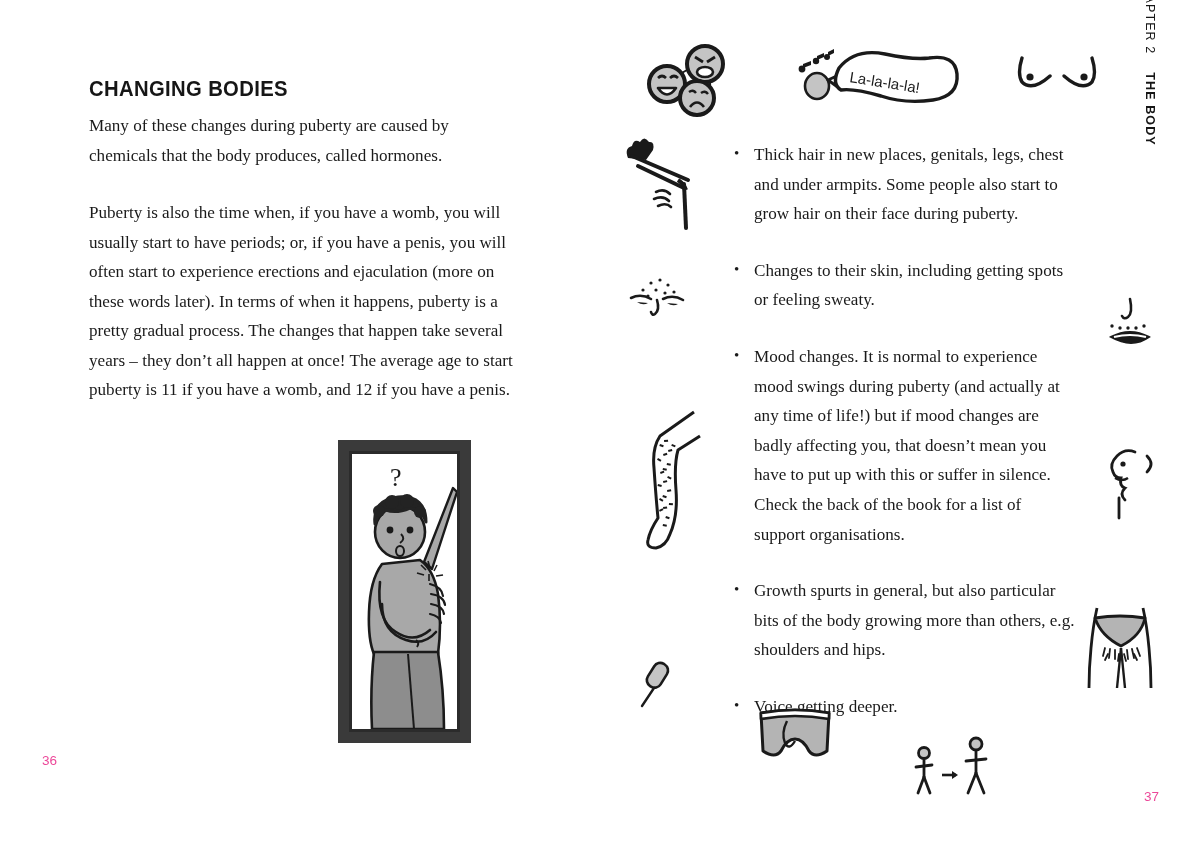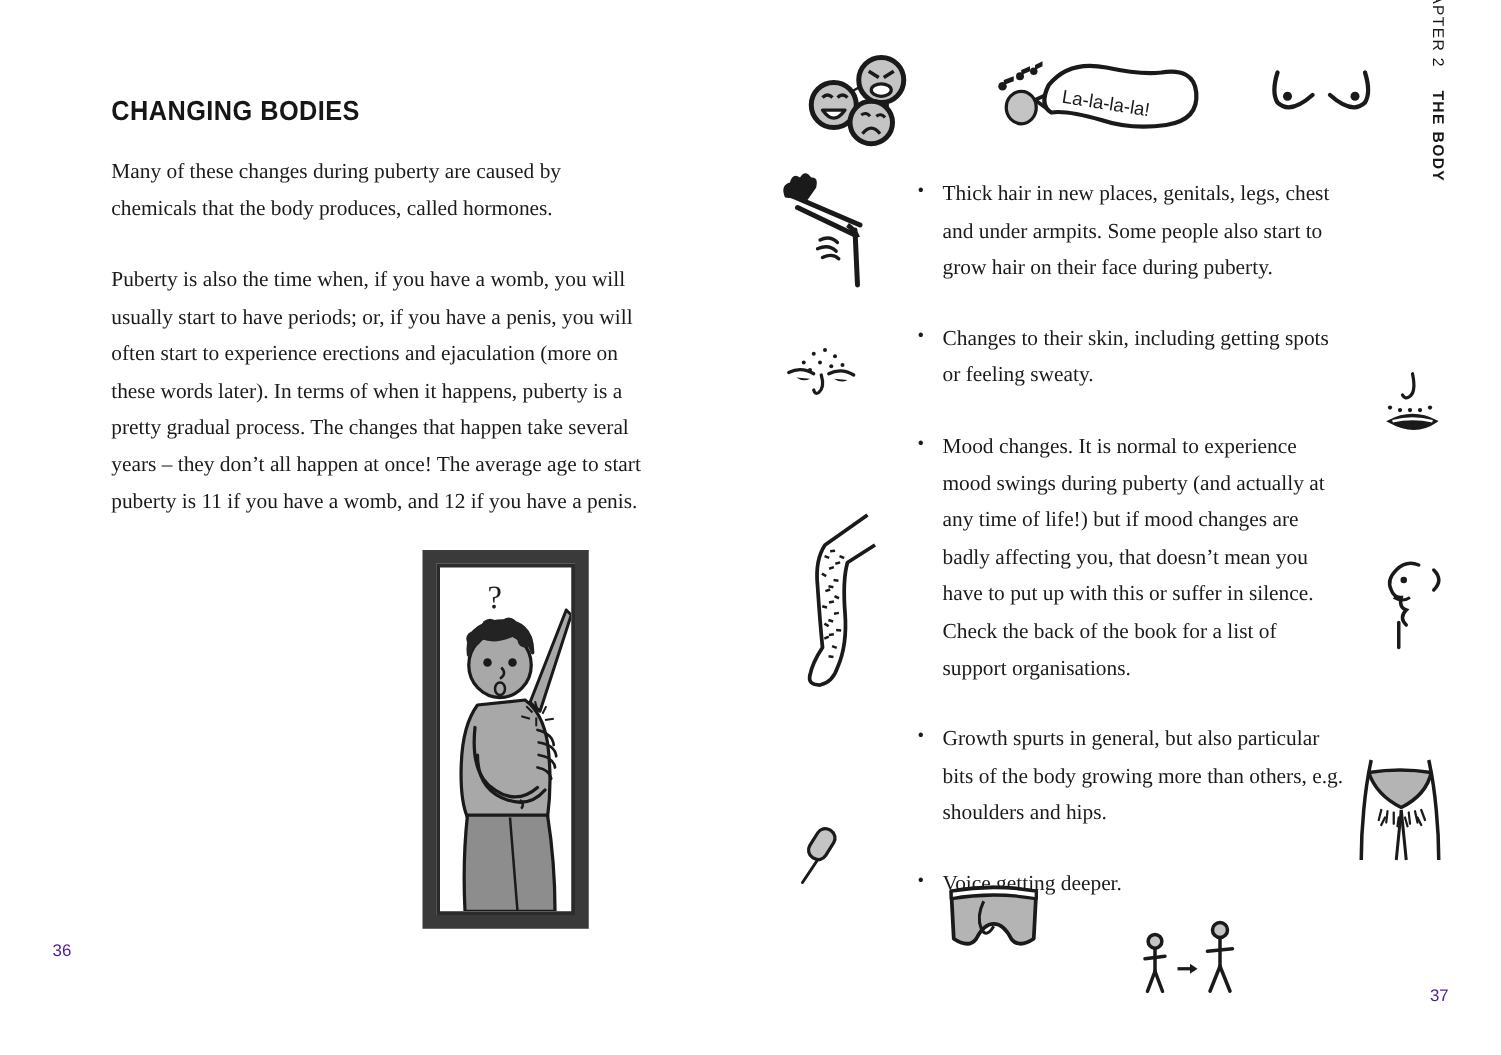--- a/index.html
+++ b/index.html
@@ -31,21 +31,21 @@
     transform: scaleX(0.92);
     transform-origin: left center;
   }
   .col-wide {
     position: absolute;
     left: 89px; top: 111px;
     width: 424px;
     font-size: 17.1px;
     line-height: 29.5px;
   }
-  .col-wide p { margin: 11px 0 28px 0; }
+  .col-wide p { margin: 0 0 28px 0; }
   .col-narrow {
     position: absolute;
     left: 89px; top: 440px;
     width: 232px;
     font-size: 17.1px;
     line-height: 29.6px;
   }
   .col-narrow p { margin: 0 0 28px 0; }
 
   
@@ -113,21 +113,21 @@
   }
   .chapter-marker .rot .ch { font-weight: normal; }
   .chapter-marker .rot .bd { font-weight: bold; margin-left: 18px; }
 
   
   .folio {
     position: absolute;
     bottom: 40px;
     font-family: "Liberation Sans", sans-serif;
     font-size: 13.5px;
-    color: #4c1d95;
+    color: #ec4899;
   }
   .folio.left { left: 42px; }
   .folio.right { right: 42px; }
 
   
   .ill { position: absolute; }
   .ill svg { display: block; overflow: visible; }
 
   .i-moods   { left: 645px; top: 44px; }
   .i-singing { left: 795px; top: 44px; }

